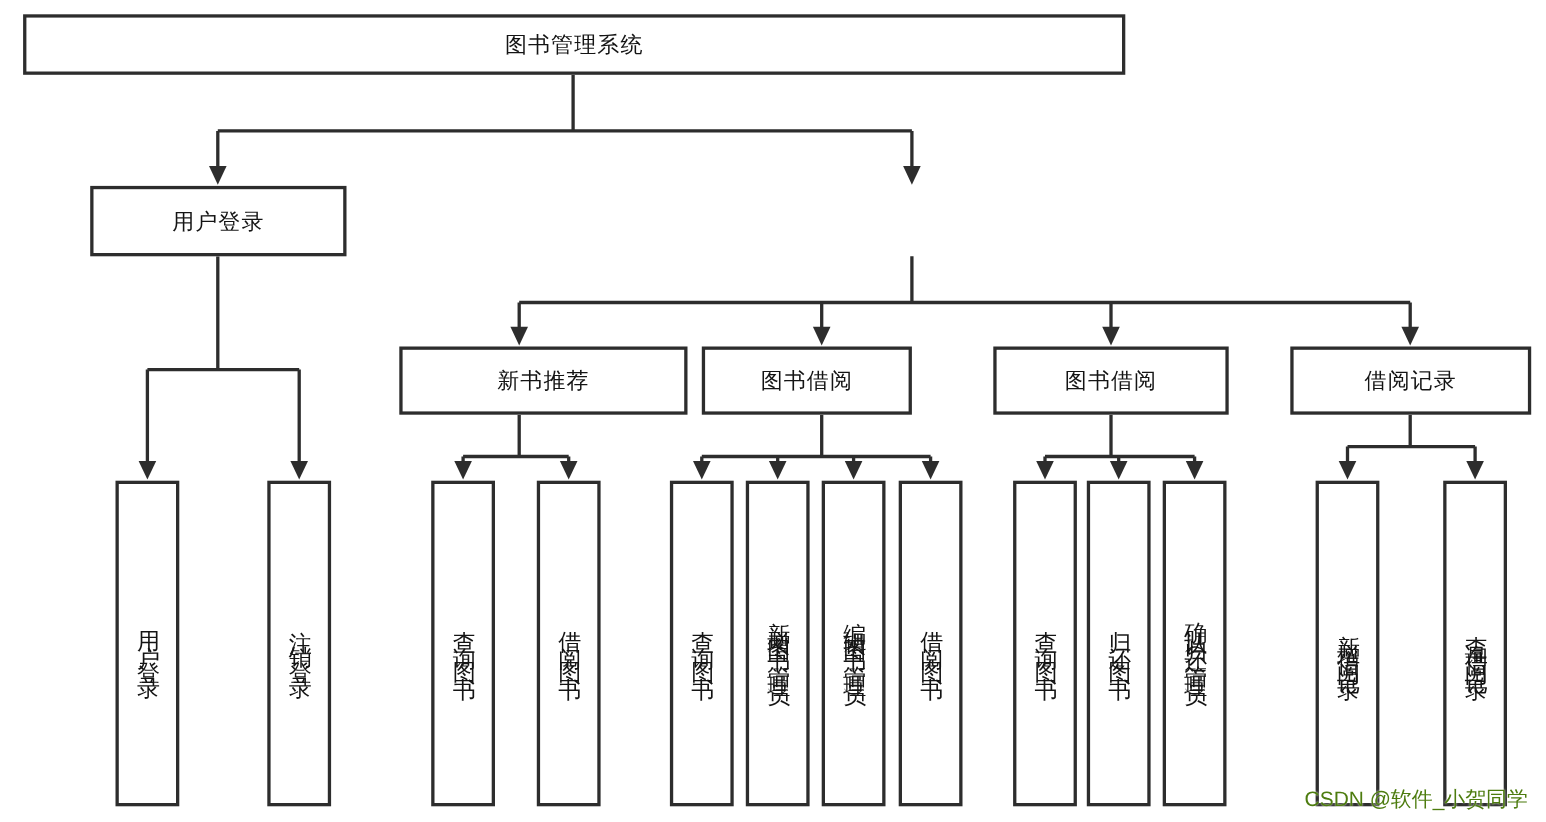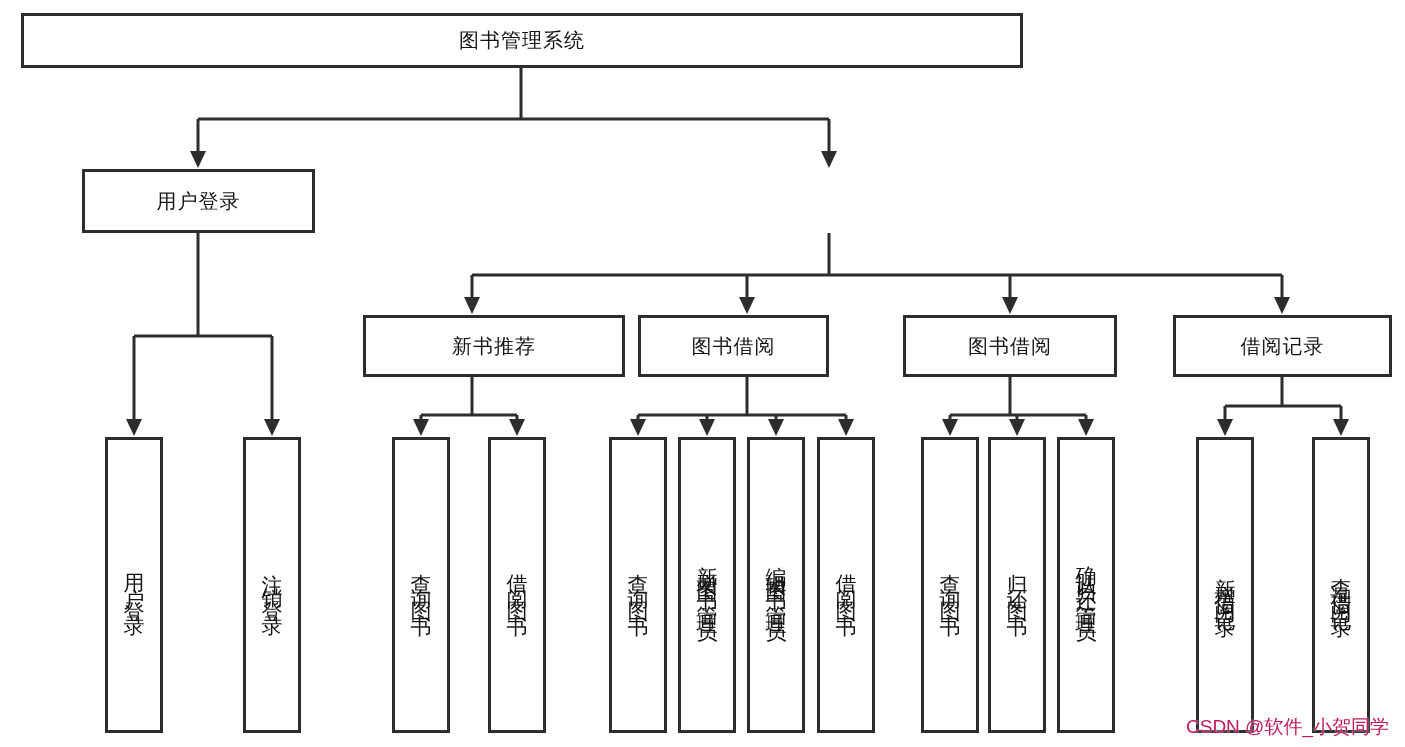--- a/index.html
+++ b/index.html
@@ -38,21 +38,21 @@
   .b-borrow-add{left:678px;}
   .b-borrow-edit{left:747px;}
   .b-borrow-lend{left:817px;}
   .b-current-query{left:921px;}
   .b-current-return{left:988px;}
   .b-current-confirm{left:1057px;}
   .b-records-add{left:1196px;}
   .b-records-query{left:1312px;}
   .watermark{
     position:absolute;left:1186px;top:714px;z-index:3;
-    font-size:19px;color:#be185d;white-space:nowrap;
+    font-size:19px;color:#4d7c0f;white-space:nowrap;
     text-shadow:0 0 2px #ffffff;
   }
 </style>
 </head>
 <body>
 
 <div id="stage">
 
   <svg id="wires" width="1405" height="747" viewBox="0 0 1405 747">
     <g stroke="#2d2d2d" stroke-width="3" fill="none">

